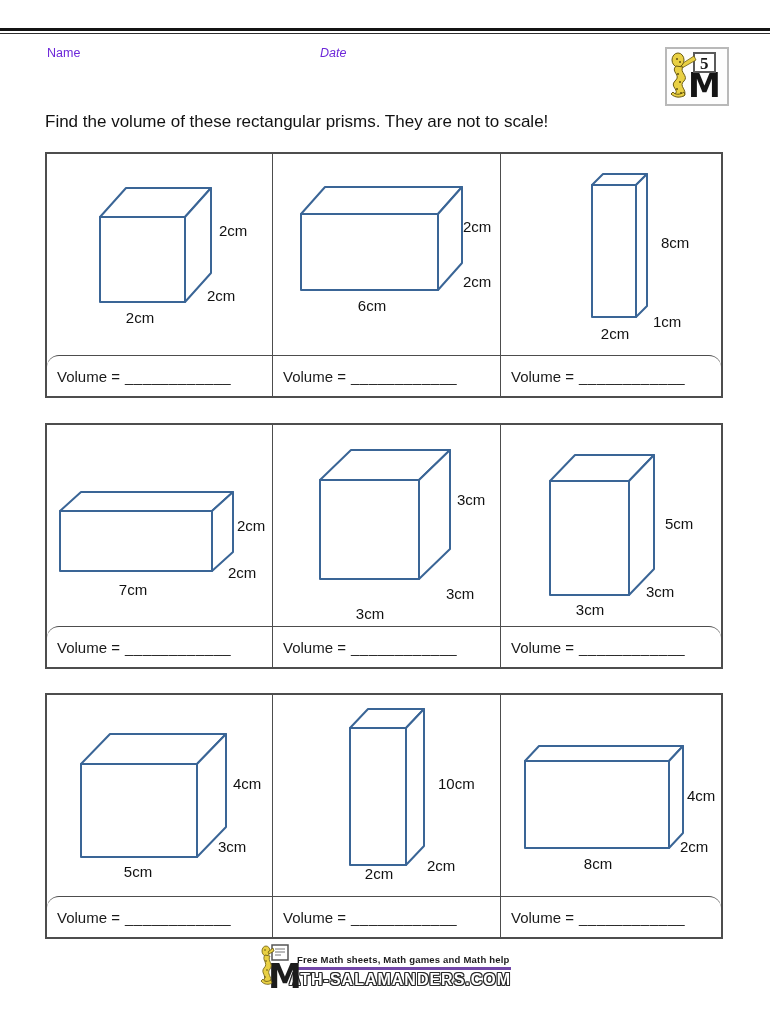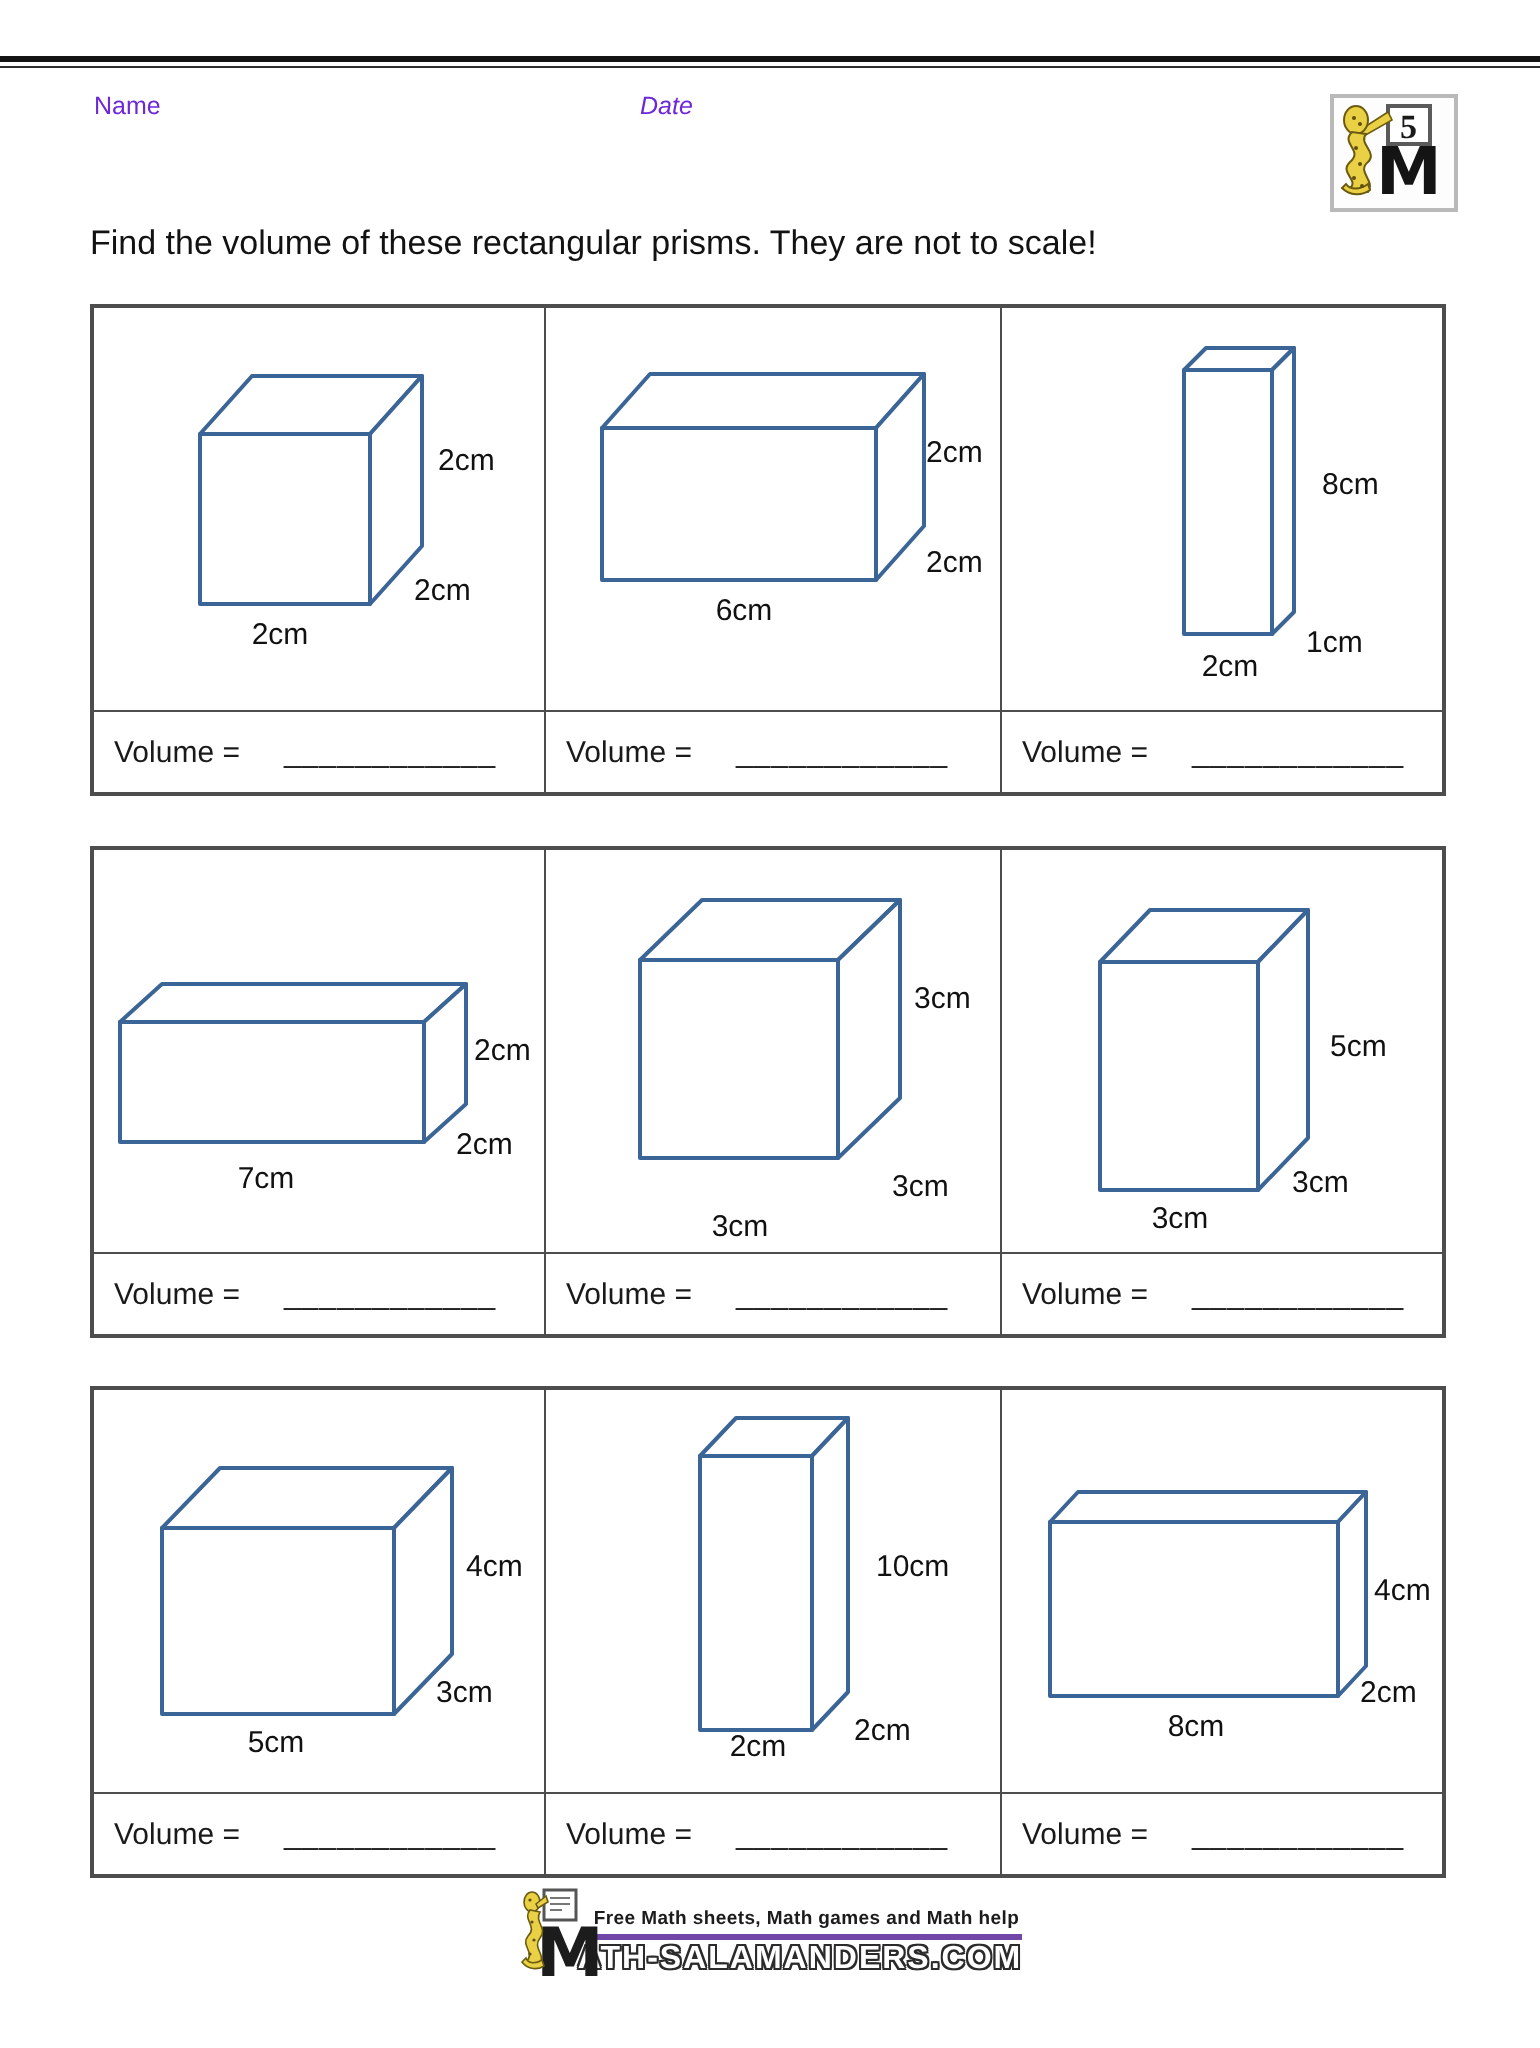--- a/index.html
+++ b/index.html
@@ -21,26 +21,26 @@
   .instructions { position:absolute; left:45px; top:112px; font-size:17px; color:#121212; }
 
   .logo-box {
     position:absolute; left:665px; top:47px; width:60px; height:55px;
     border:2px solid #b9b9b9; background:#fdfdfd;
   }
 
   .sheet-table { position:absolute; left:45px; width:674px; border:2px solid #4d4d4d; background:#fff; }
   .t1 { top:152px; } .t2 { top:423px; } .t3 { top:693px; }
   .trow { display:flex; }
-  .vrow { display:flex; border-top:1px solid #4d4d4d; }
+  .vrow { display:flex; border-top:1px solid #4d4d4d;border-radius:12px; }
   .icell { position:relative; height:201px; box-sizing:border-box; }
   .vcell { position:relative; height:40px; box-sizing:border-box; display:flex; align-items:center; padding-left:10px; font-size:15px; }
   .c1 { width:225px; } .c2 { width:228px; } .c3 { width:221px; }
   .bl { border-left:1px solid #4d4d4d; }
-  .vcell .blank { margin-left:22px; letter-spacing:.5px; }
+  .vcell .blank { margin-left:5px; letter-spacing:.5px; }
 
   .prism-svg { position:absolute; left:0; top:0; display:block; }
   .prism-svg .face { fill:#ffffff; stroke:#3a6596; stroke-width:2; stroke-linejoin:round; }
 
   .dim { position:absolute; font-size:15px; color:#111; white-space:nowrap; }
   .dim.w { width:46px; text-align:center; }
 
   .footer { position:absolute; left:0; top:954px; width:770px; display:flex; justify-content:center; }
   .footer-inner { position:relative; padding-left:38px; }
   .footer-icon { position:absolute; left:0; bottom:-2px; }

